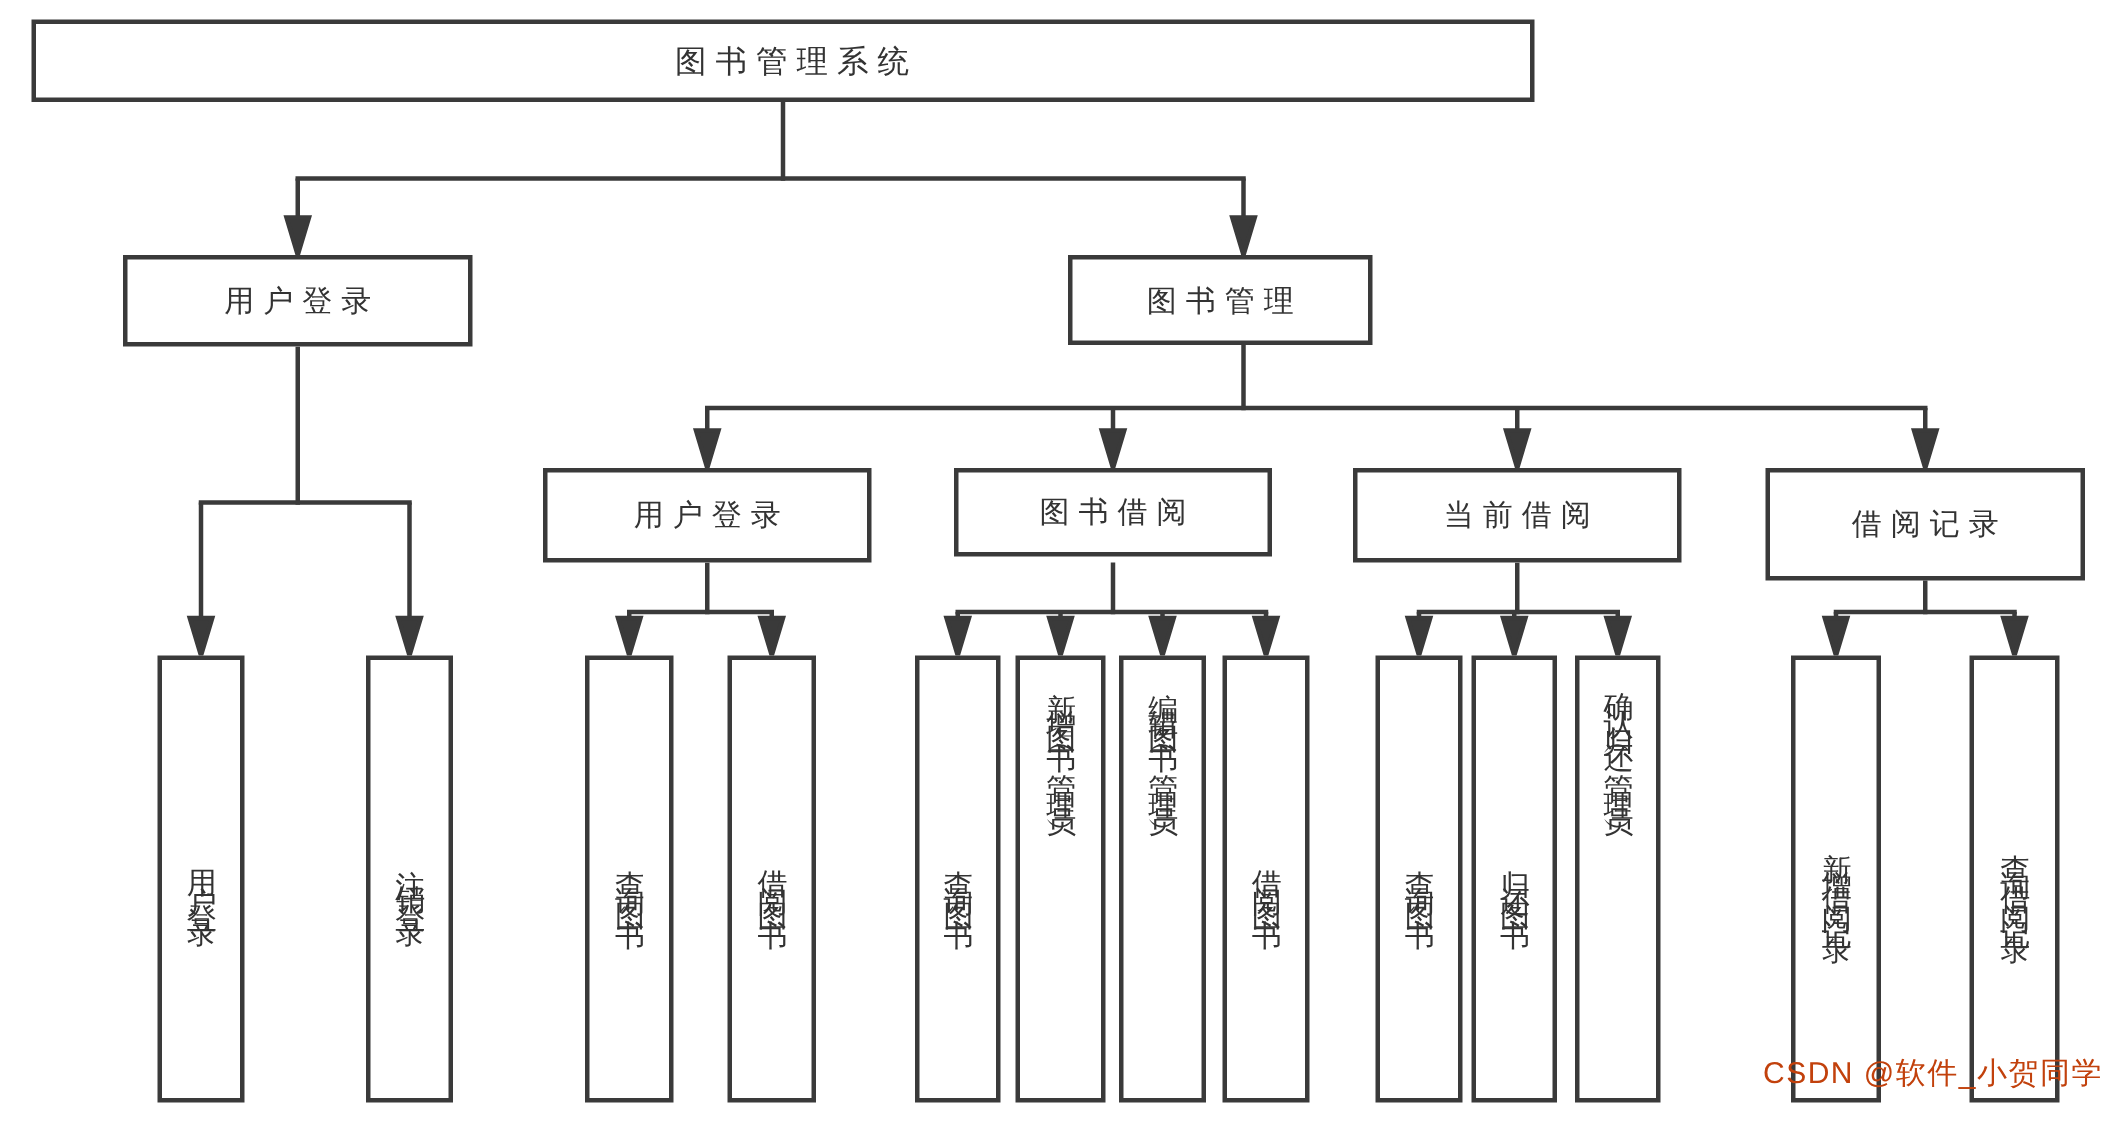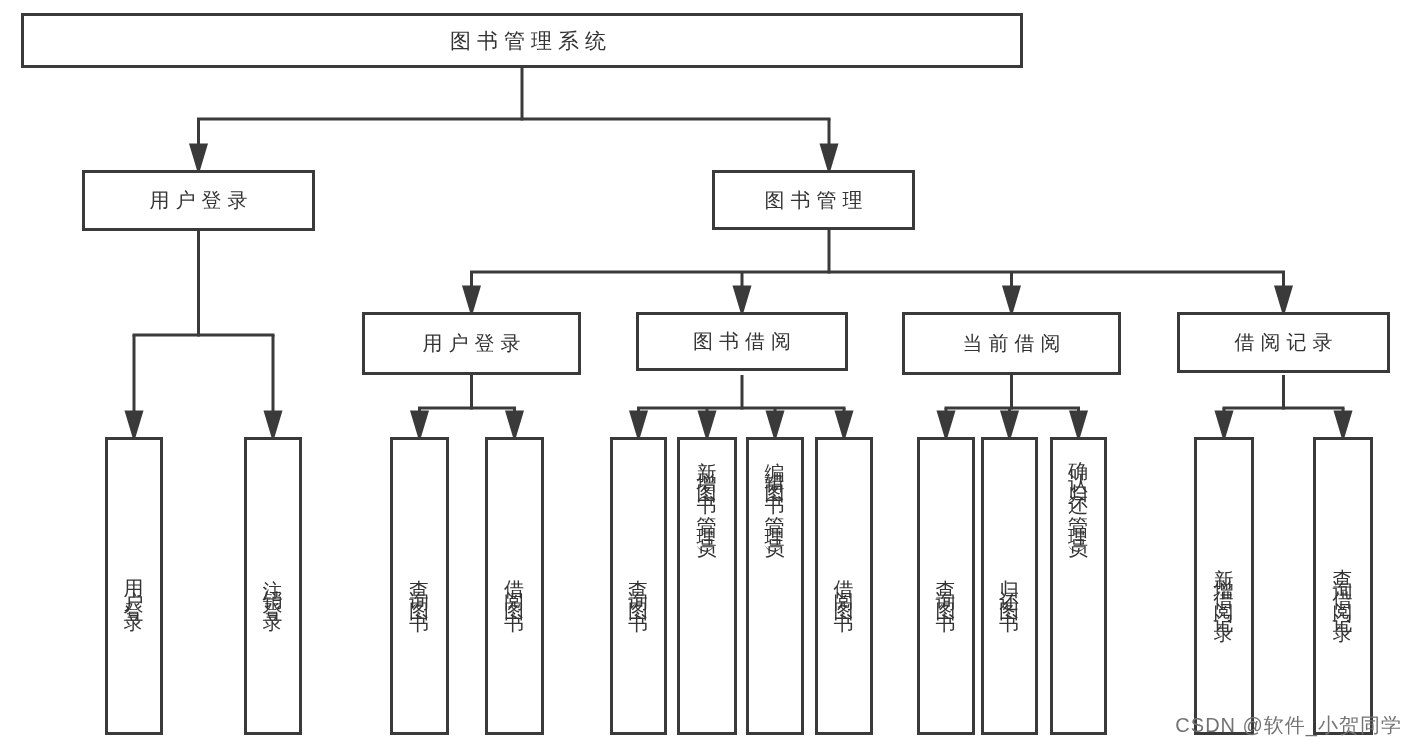--- a/index.html
+++ b/index.html
@@ -34,23 +34,23 @@
     writing-mode:vertical-rl;
     text-orientation:mixed;
     font-size:20px;
     line-height:1;
     letter-spacing:11px;
   }
   .v-node.top-align { align-items:flex-start; }
   .v-node.top-align .v-label { padding-top:6px; }
   .watermark {
     position:absolute;
-    right:3px; bottom:8px;
+    right:3px; bottom:18px;
     font-size:20px;
-    color:#737373;
+    color:#c2410c;
     letter-spacing:1px;
     z-index:5;
     white-space:nowrap;
   }
 </style>
 </head>
 <body>
 
 <div class="canvas">
 
@@ -131,21 +131,21 @@
 
   <div class="node" style="left:362px; top:312px; width:219px; height:63px;">
     <span class="h-label">用户登录</span>
   </div>
   <div class="node" style="left:636px; top:312px; width:212px; height:59px;">
     <span class="h-label">图书借阅</span>
   </div>
   <div class="node" style="left:902px; top:312px; width:219px; height:63px;">
     <span class="h-label">当前借阅</span>
   </div>
-  <div class="node" style="left:1177px; top:312px; width:213px; height:61px;">
+  <div class="node" style="left:1177px; top:312px; width:213px; height:75px;">
     <span class="h-label">借阅记录</span>
   </div>
 
   <div class="node v-node" style="left:105px; top:437px; width:58px; height:298px;">
     <span class="v-label">用户登录</span>
   </div>
   <div class="node v-node" style="left:244px; top:437px; width:58px; height:298px;">
     <span class="v-label">注销登录</span>
   </div>
 

